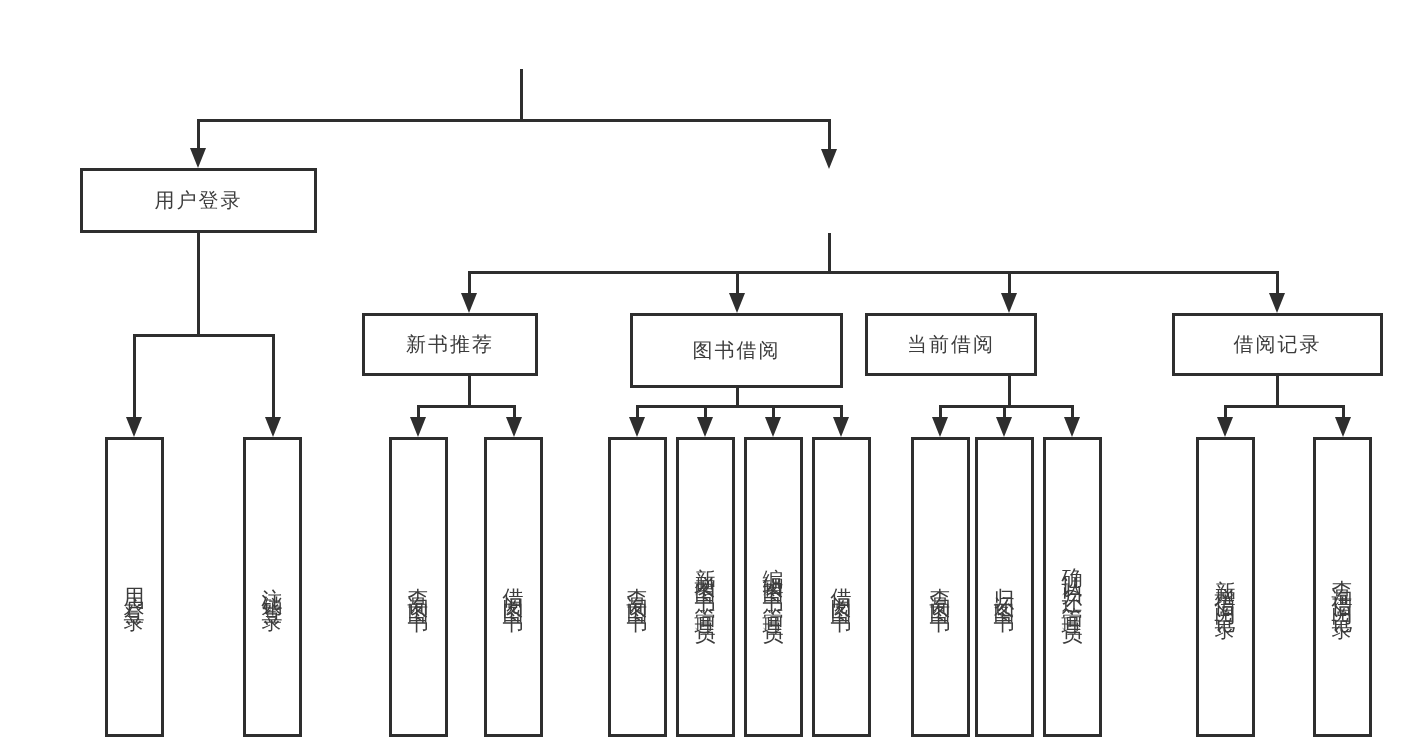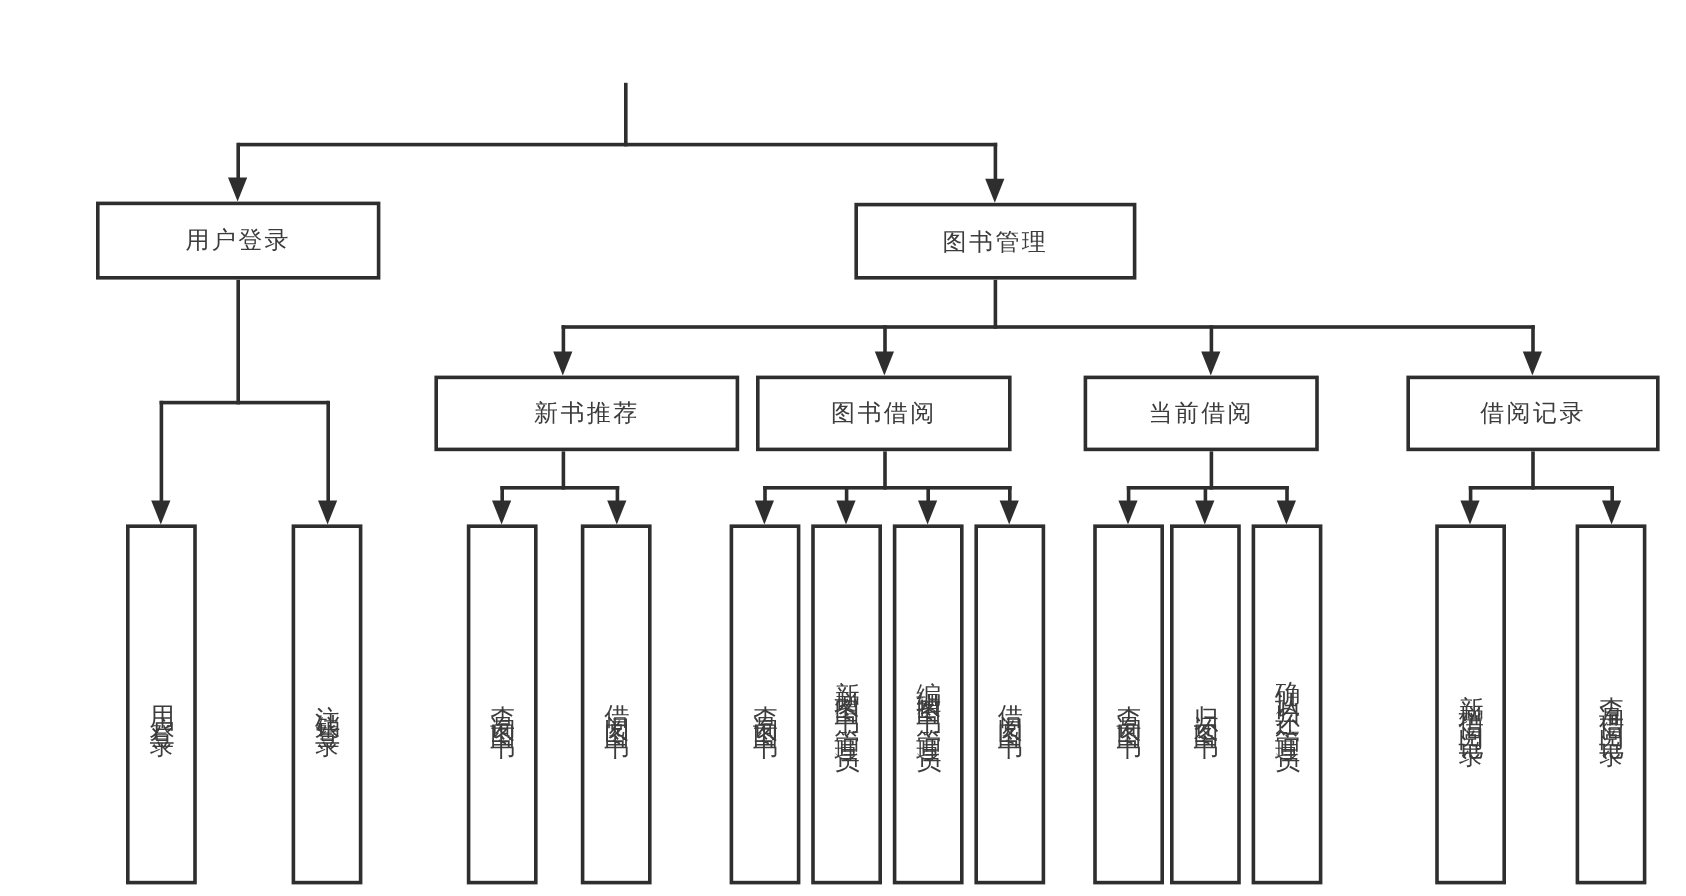--- a/index.html
+++ b/index.html
@@ -91,33 +91,30 @@
   <div class="vline" style="left:1224px;top:405px;height:14px"></div>
   <div class="arrow" style="left:1217px;top:417px"></div>
   <div class="vline" style="left:1342px;top:405px;height:14px"></div>
   <div class="arrow" style="left:1335px;top:417px"></div>
 
 
   <div class="node" style="left:80px;top:168px;width:237px;height:65px">
     <span class="lbl">用户登录</span>
   </div>
 
-  <div class="node" style="left:712px;top:169px;width:235px;height:64px">
-    <span class="lbl">图书管理</span>
-  </div>
 
-  <div class="node" style="left:362px;top:313px;width:254px;height:63px">
+  <div class="node" style="left:362px;top:313px;width:176px;height:63px">
     <span class="lbl">新书推荐</span>
   </div>
 
-  <div class="node" style="left:630px;top:313px;width:213px;height:63px">
+  <div class="node" style="left:630px;top:313px;width:213px;height:75px">
     <span class="lbl">图书借阅</span>
   </div>
 
-  <div class="node" style="left:903px;top:313px;width:196px;height:63px">
+  <div class="node" style="left:865px;top:313px;width:172px;height:63px">
     <span class="lbl">当前借阅</span>
   </div>
 
   <div class="node" style="left:1172px;top:313px;width:211px;height:63px">
     <span class="lbl">借阅记录</span>
   </div>
 
   <div class="node leaf" style="left:105px">
     <span class="lbl">用户登录</span>
   </div>

